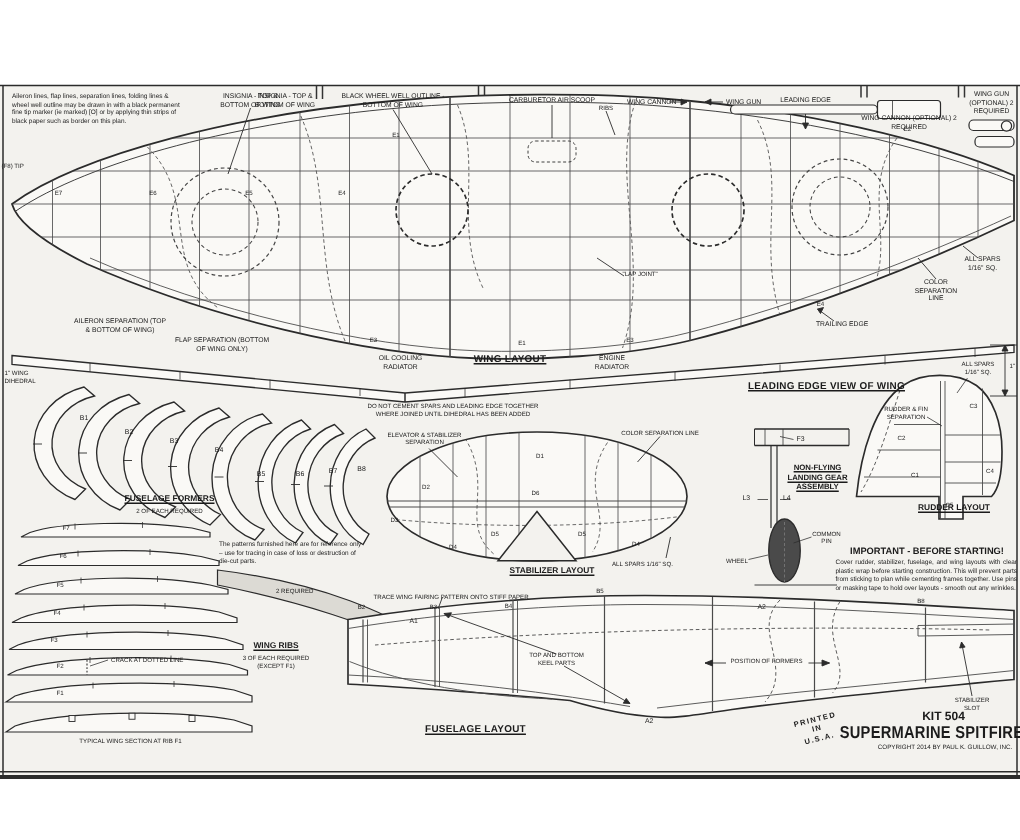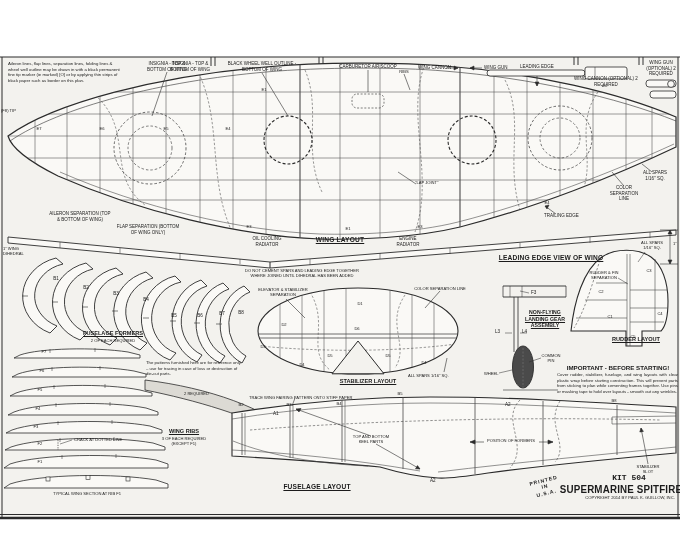--- a/index.html
+++ b/index.html
@@ -10,21 +10,21 @@
   .lab{position:absolute;font-size:4.5px;line-height:1.25;color:#1b1b1b;text-align:center;z-index:5;}
   .c{transform:translateX(-50%);}
   .l{text-align:left;}
   .tiny{font-size:4.1px;}
   .part{font-size:4.6px;}
   .note{font-size:4.3px;text-align:left;line-height:1.3;}
   .hd{font-weight:bold;font-size:6.6px;text-decoration:underline;letter-spacing:.2px;white-space:nowrap;}
   .hd2{font-weight:bold;font-size:5.6px;text-decoration:underline;white-space:nowrap;}
   .hd3{font-weight:bold;font-size:5.2px;text-decoration:underline;}
   .nw{white-space:nowrap;}
-  .kit{font-weight:bold;font-size:8px;white-space:nowrap;font-family:Liberation Mono, monospace;}
+  .kit{font-weight:bold;font-size:8px;white-space:nowrap;}
   .name{font-weight:bold;font-size:11.5px;white-space:nowrap;transform:translateX(-50%) scaleX(.85);letter-spacing:.2px;}
   .printed{font-weight:bold;font-size:5px;transform:translateX(-50%) rotate(-14deg);letter-spacing:1px;}
   .imp-h{font-weight:bold;font-size:6.2px;white-space:nowrap;}
 </style>
 </head>
 <body>
 
 <div id="plan">
 <div id="sheet-bg"></div>
 

